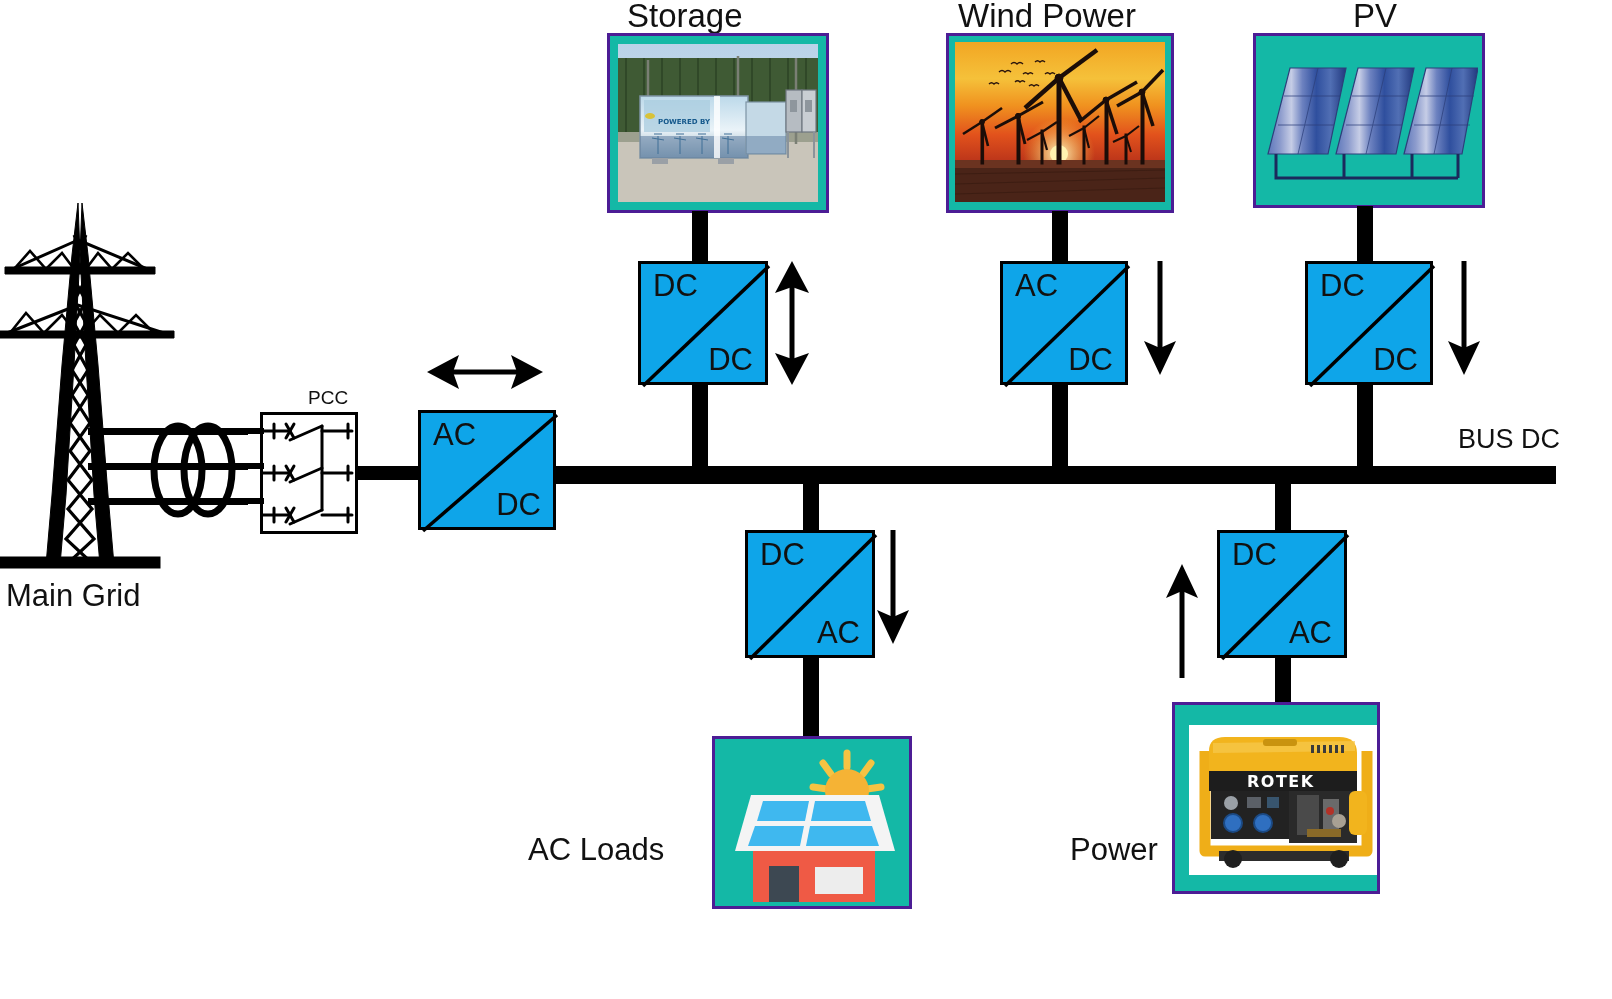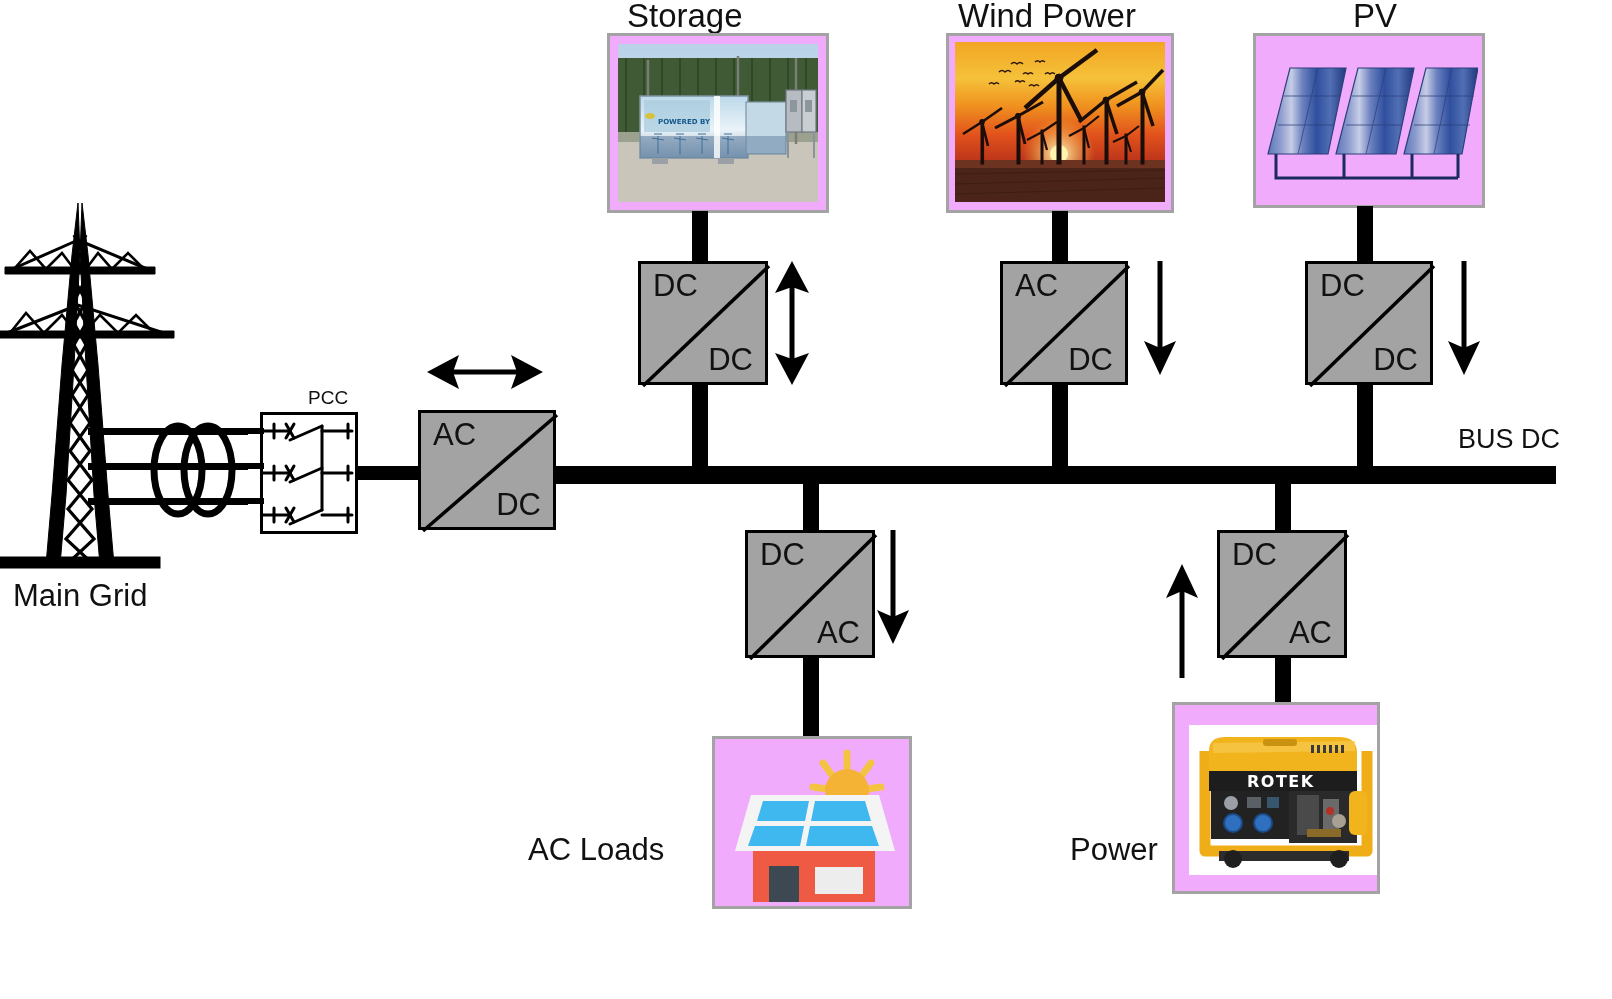--- a/index.html
+++ b/index.html
@@ -25,31 +25,31 @@
     font-family: "Liberation Sans", sans-serif;
     font-weight: 400;
   }
   .title-label { font-size: 33px; }
   .side-label  { font-size: 31px; }
   .bus-label   { font-size: 27px; }
   .pcc-label   { font-size: 19px; margin-left: 31px; }
 
   .photo-frame {
     position: absolute;
-    border: 3px solid #a3a3a3;
-    background: #f0abfc;
+    border: 3px solid #4c1d95;
+    background: #14b8a6;
     box-sizing: border-box;
     overflow: hidden;
   }
 
   
   .conv {
     position: absolute;
     border: 3px solid #000000;
-    background: #a3a3a3;
+    background: #0ea5e9;
     box-sizing: border-box;
   }
   .conv svg { position: absolute; left: 0; top: 0; }
   .conv .t {
     position: absolute;
     font-size: 31px;
     color: #111;
     font-family: "Liberation Sans", sans-serif;
   }
   .conv .t-tl { left: 12px;  top: 4px; }
@@ -97,21 +97,21 @@
       <path d="M0 136 L174 136 L174 143 L0 143 Z" fill="#000"></path>
       <g stroke="#000" stroke-width="2.6" fill="none">
         <path d="M10 138 L26 118 L44 138 L62 120 L76 138"></path>
         <path d="M84 138 L100 120 L118 138 L136 120 L154 138 L166 138"></path>
       </g>
 
       <rect x="0" y="362" width="160" height="11" fill="#000"></rect>
     </g>
   </svg>
 
-  <div class="label side-label" style="left:13px; top:578px;">Main Grid</div>
+  <div class="label side-label" style="left:6px; top:578px;">Main Grid</div>
 
   <div class="wire" style="left:88px; top:428px; width:160px; height:7px;"></div>
   <div class="wire" style="left:88px; top:463px; width:160px; height:7px;"></div>
   <div class="wire" style="left:88px; top:498px; width:160px; height:7px;"></div>
 
   <svg class="xfmr-svg" style="left:140px; top:415px;" width="110" height="110" viewBox="0 0 110 110">
     <ellipse cx="38" cy="55" rx="24" ry="44" fill="none" stroke="#000" stroke-width="7"></ellipse>
     <ellipse cx="68" cy="55" rx="24" ry="44" fill="none" stroke="#000" stroke-width="7"></ellipse>
   </svg>
 

